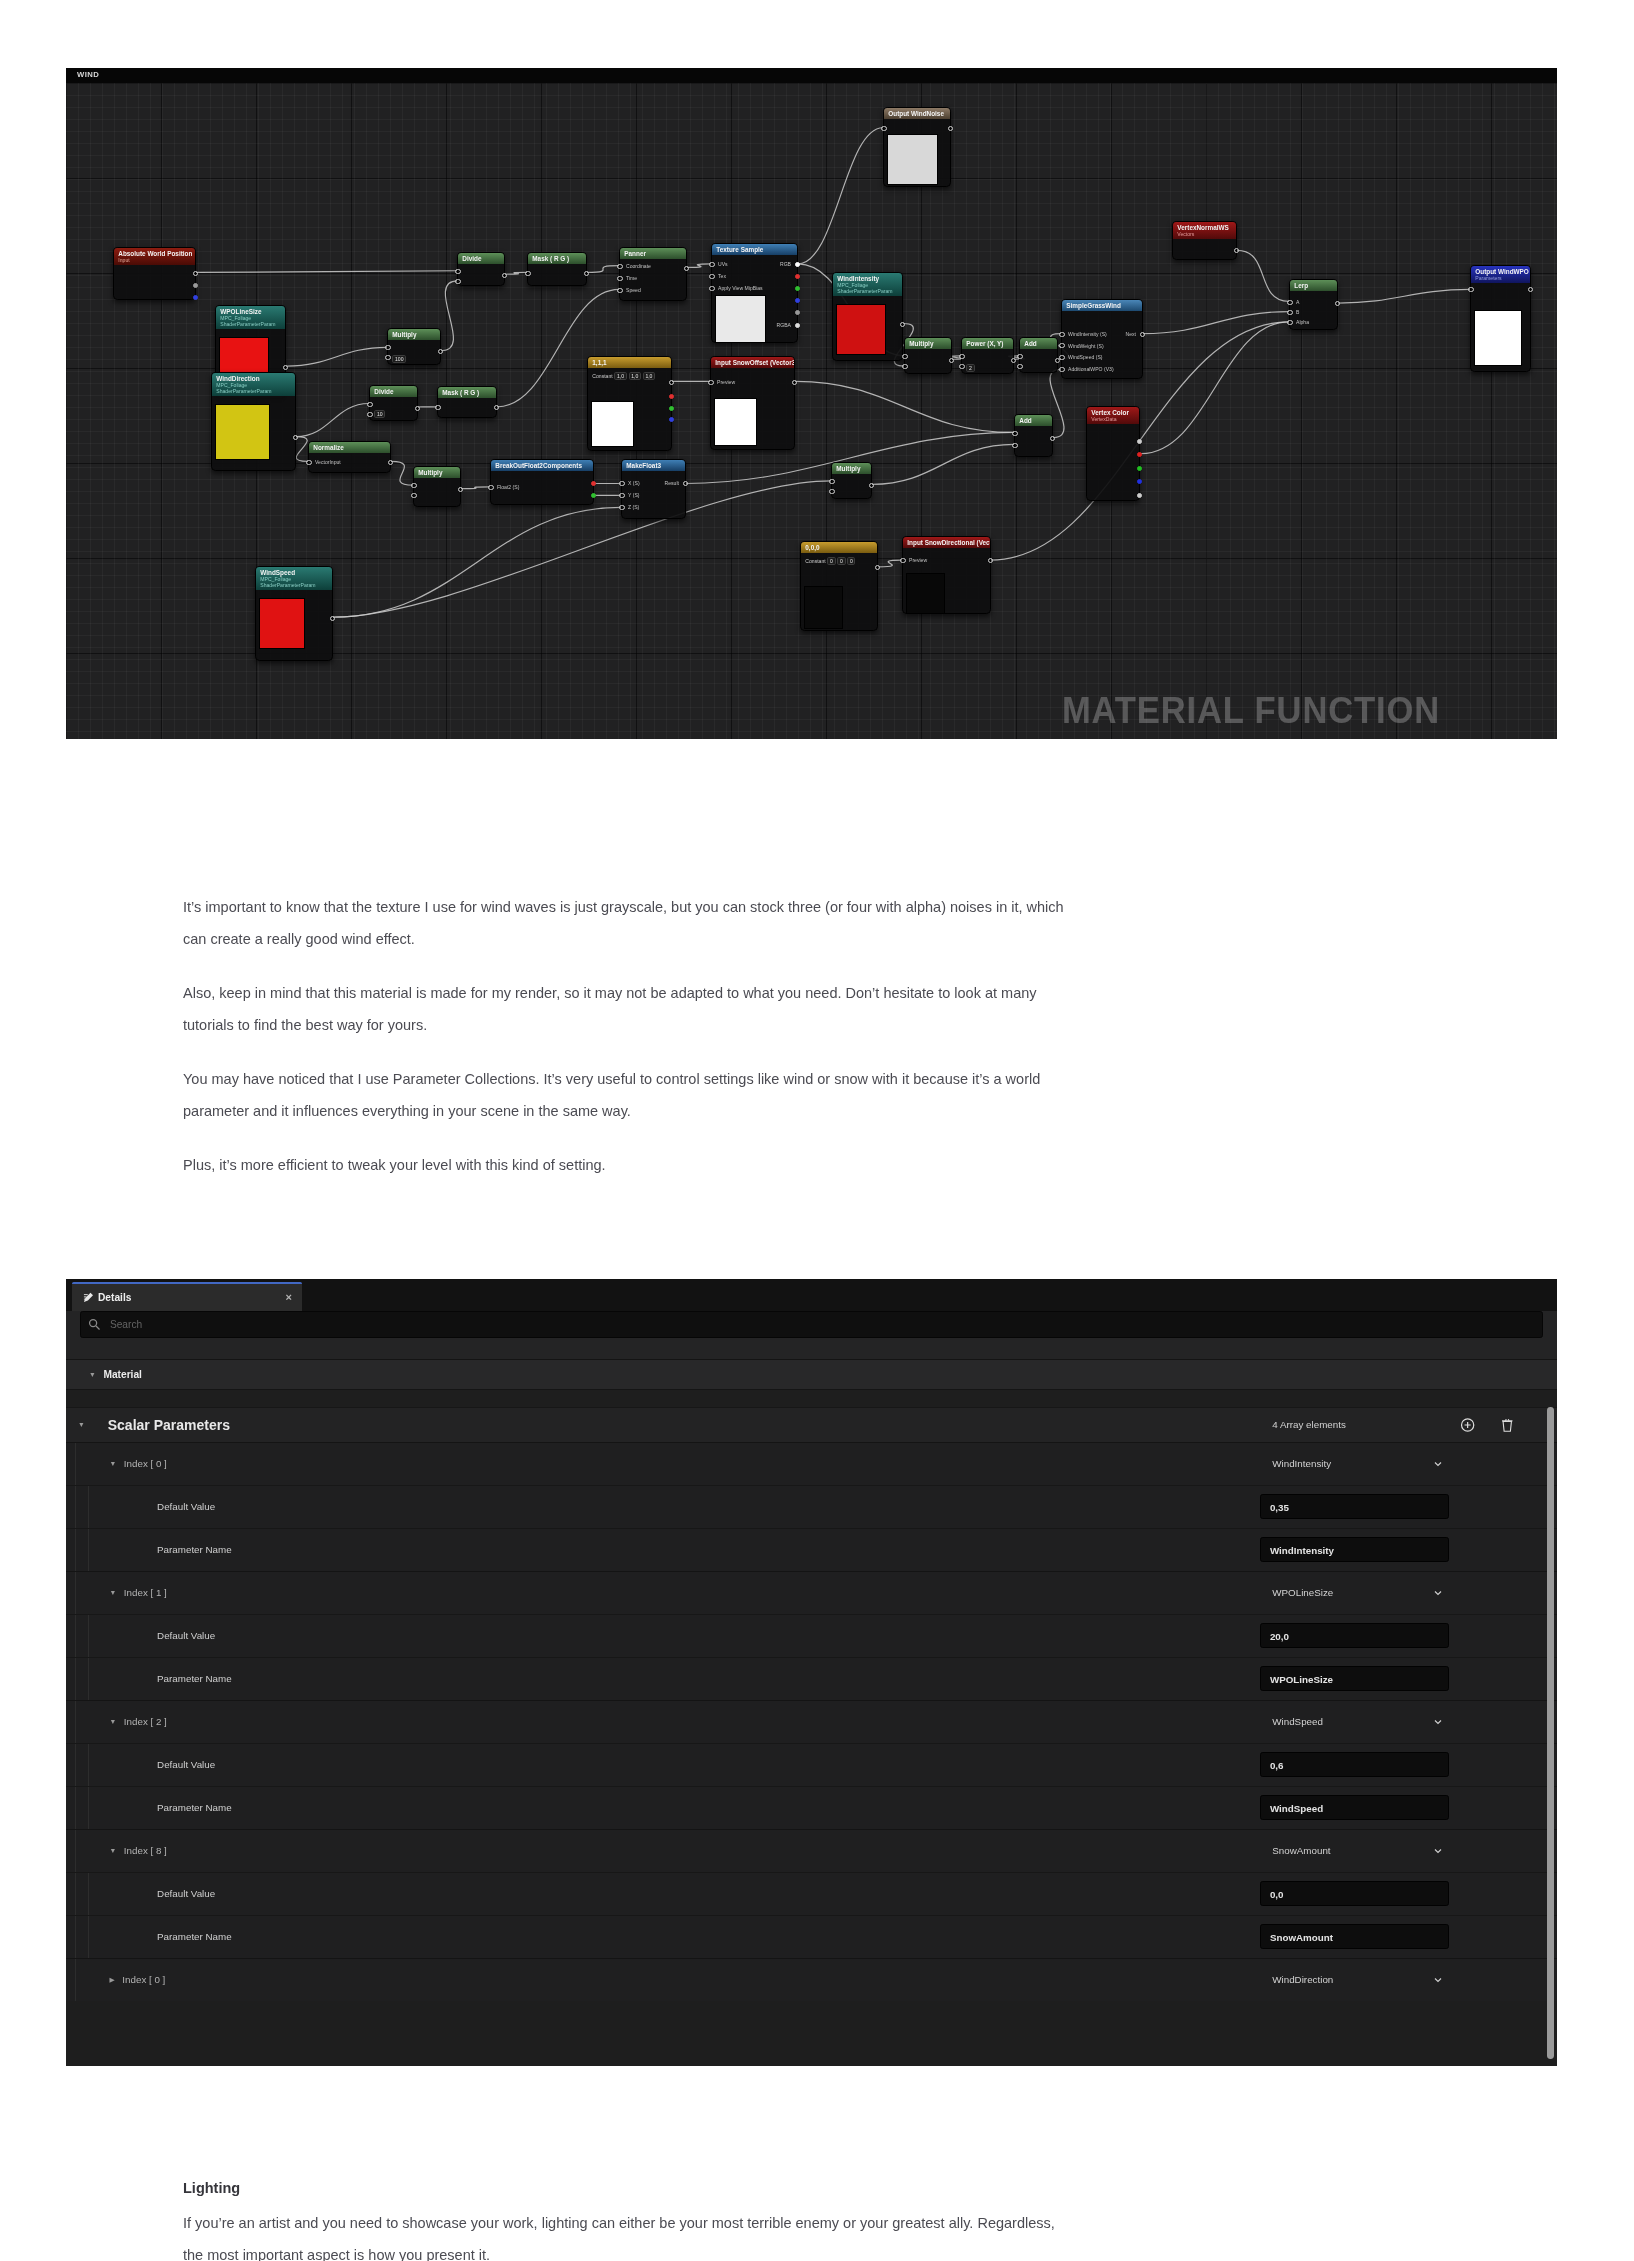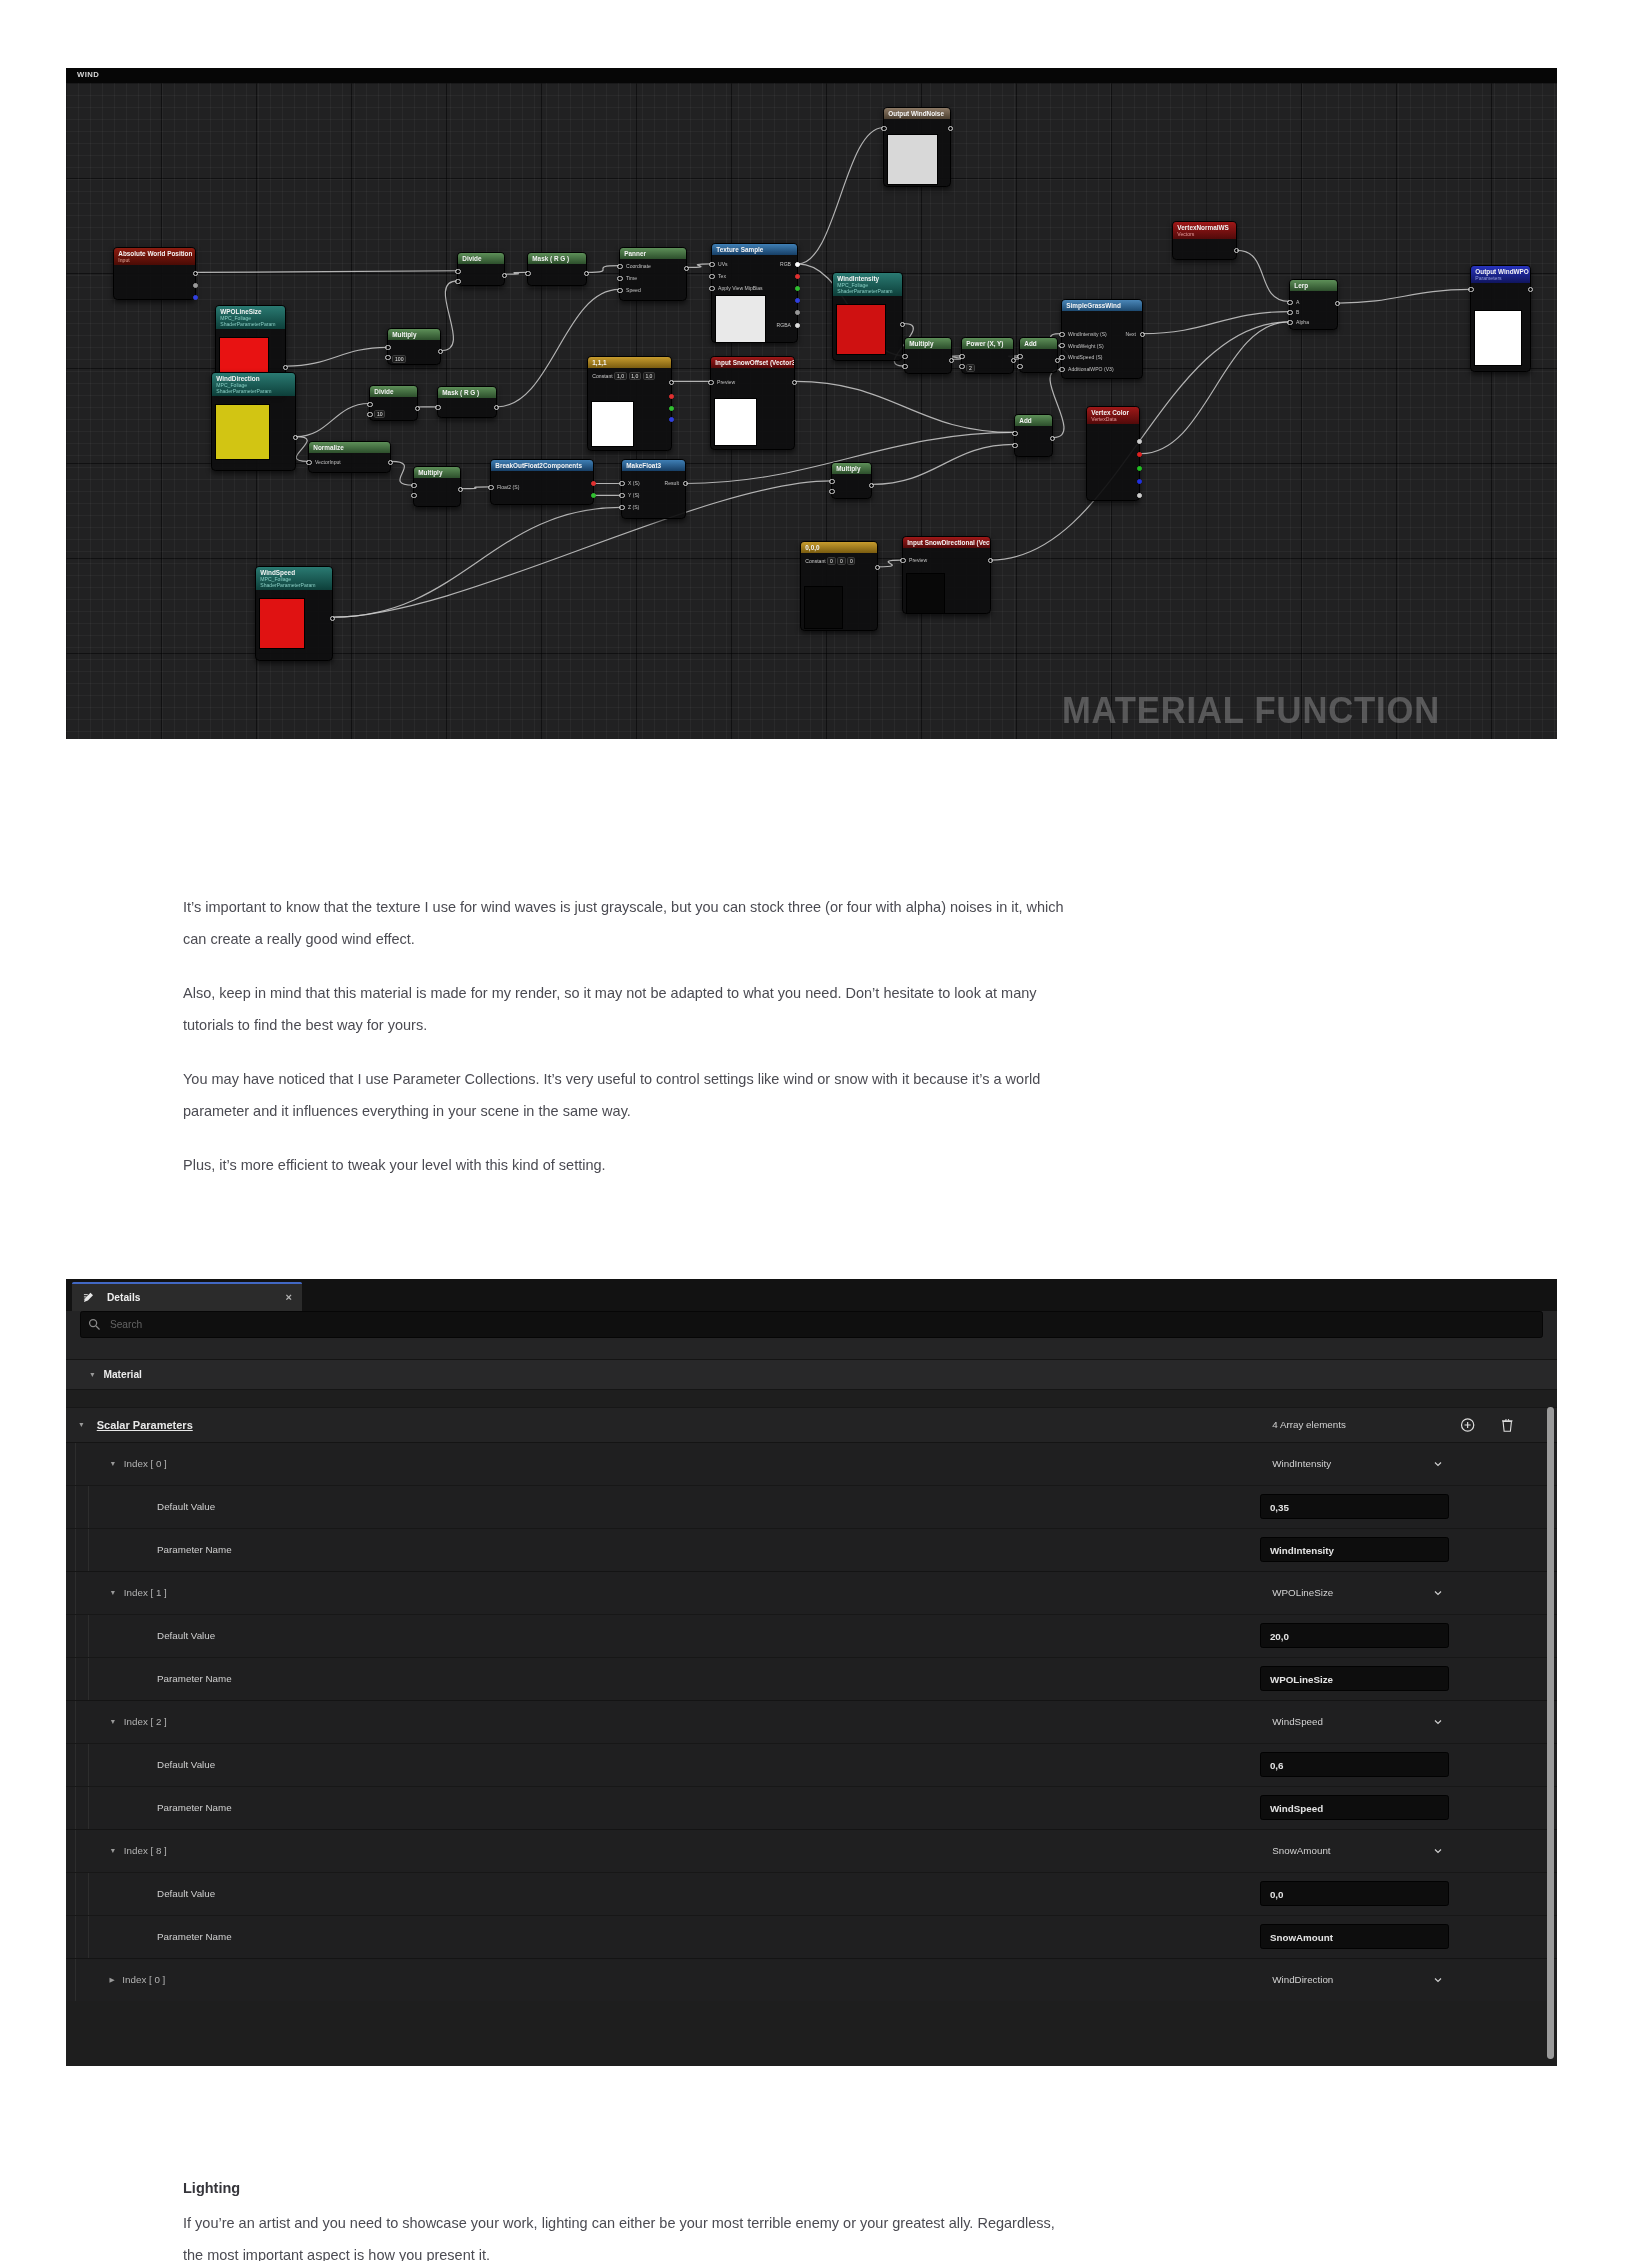--- a/index.html
+++ b/index.html
@@ -38,37 +38,37 @@
 
   
   .para{position:absolute;left:183px;width:1260px;margin:0;font-size:14.5px;line-height:32px;
         color:#4b4b52;white-space:pre-line;}
   .h3{position:absolute;left:183px;margin:0;font-size:14.5px;font-weight:bold;color:#35353b;}
 
   
   .panel{position:absolute;left:66px;top:1279px;width:1491px;height:787px;background:#1e1e1e;color:#c8c8c8;}
   .tabbar{height:31.5px;background:#121212;display:flex;align-items:flex-end;}
   .tab{margin-left:6px;width:230px;height:29px;background:#2b2b2b;border-top:2.6px solid #4268c4;
-       border-radius:1.7px 1.7px 0 0;display:flex;align-items:center;padding:0 10.2px;gap:12px;box-sizing:border-box;}
+       border-radius:1.7px 1.7px 0 0;display:flex;align-items:center;padding:0 10.2px;gap:3px;box-sizing:border-box;}
   .tabtitle{font-size:10.2px;font-weight:bold;color:#efefef;flex:1;}
   .tclose{color:#b5b5b5;font-size:11px;font-weight:bold;cursor:default;}
   .toolbar{height:48px;background:#242425;display:flex;align-items:flex-start;padding:0 13.6px;box-sizing:border-box;}
   .search{flex:1;height:25px;background:#0f0f0f;border:0.9px solid #060606;border-radius:2.6px;
           display:flex;align-items:center;padding:0 7.7px;gap:6.8px;}
   .search input{flex:1;background:transparent;border:none;outline:none;color:#cccccc;font-size:10.2px;
           font-family:"Liberation Sans","DejaVu Sans",sans-serif;}
   .search input::placeholder{color:#646464;}
   .mrow{height:29px;background:#282829;border-top:0.9px solid #141414;border-bottom:0.9px solid #151515;
         display:flex;align-items:center;padding-left:23px;gap:7.7px;}
   .mrow .cat{font-size:10.2px;font-weight:bold;color:#ececec;}
   .pgap{height:17px;background:#1e1e1e;}
   .tri{font-size:6.8px;color:#9a9a9a;}
   .row{display:flex;align-items:center;border-top:0.9px solid #171717;background:#1f1f20;position:relative;}
   .ahdr{height:34px;background:#232324;}
-  .ahdr .al{font-size:11px;font-weight:bold;color:#e8e8e8;margin-left:12px;text-decoration:underline;}
+  .ahdr .al{font-size:14px;font-weight:bold;color:#e8e8e8;margin-left:23px;}
   .ahdr .tri{margin-left:12px;}
   .irow{height:42px;border-top:1.7px solid #141414;}
   .kvrow{height:42px;}
   .g{width:0.9px;align-self:stretch;background:#2d2d2d;flex:none;}
   .ilbl{font-size:9.8px;color:#b4b4b4;margin-left:7.7px;}
   .klbl{font-size:9.8px;color:#cfcfcf;}
   .vcol{position:absolute;left:1191px;top:0;bottom:0;width:300px;display:flex;align-items:center;}
   .count{font-size:9.8px;color:#d2d2d2;margin-left:15.3px;}
   .dd{font-size:9.8px;color:#d2d2d2;margin-left:15.3px;}
   .ddchev{position:absolute;left:175px;}

